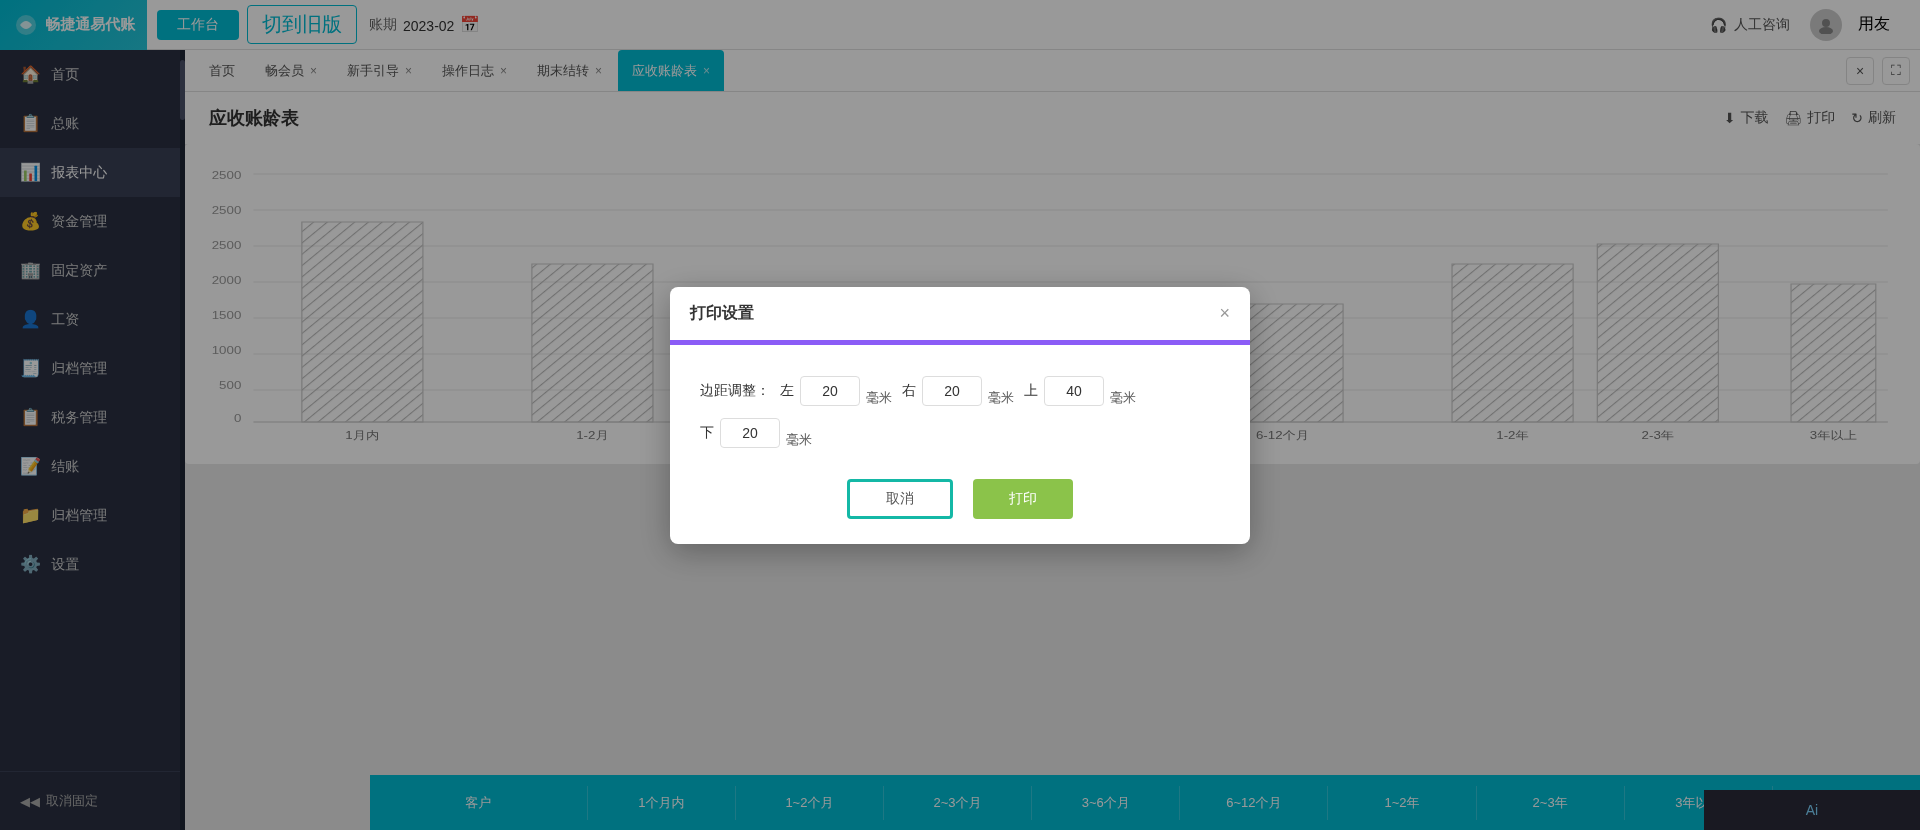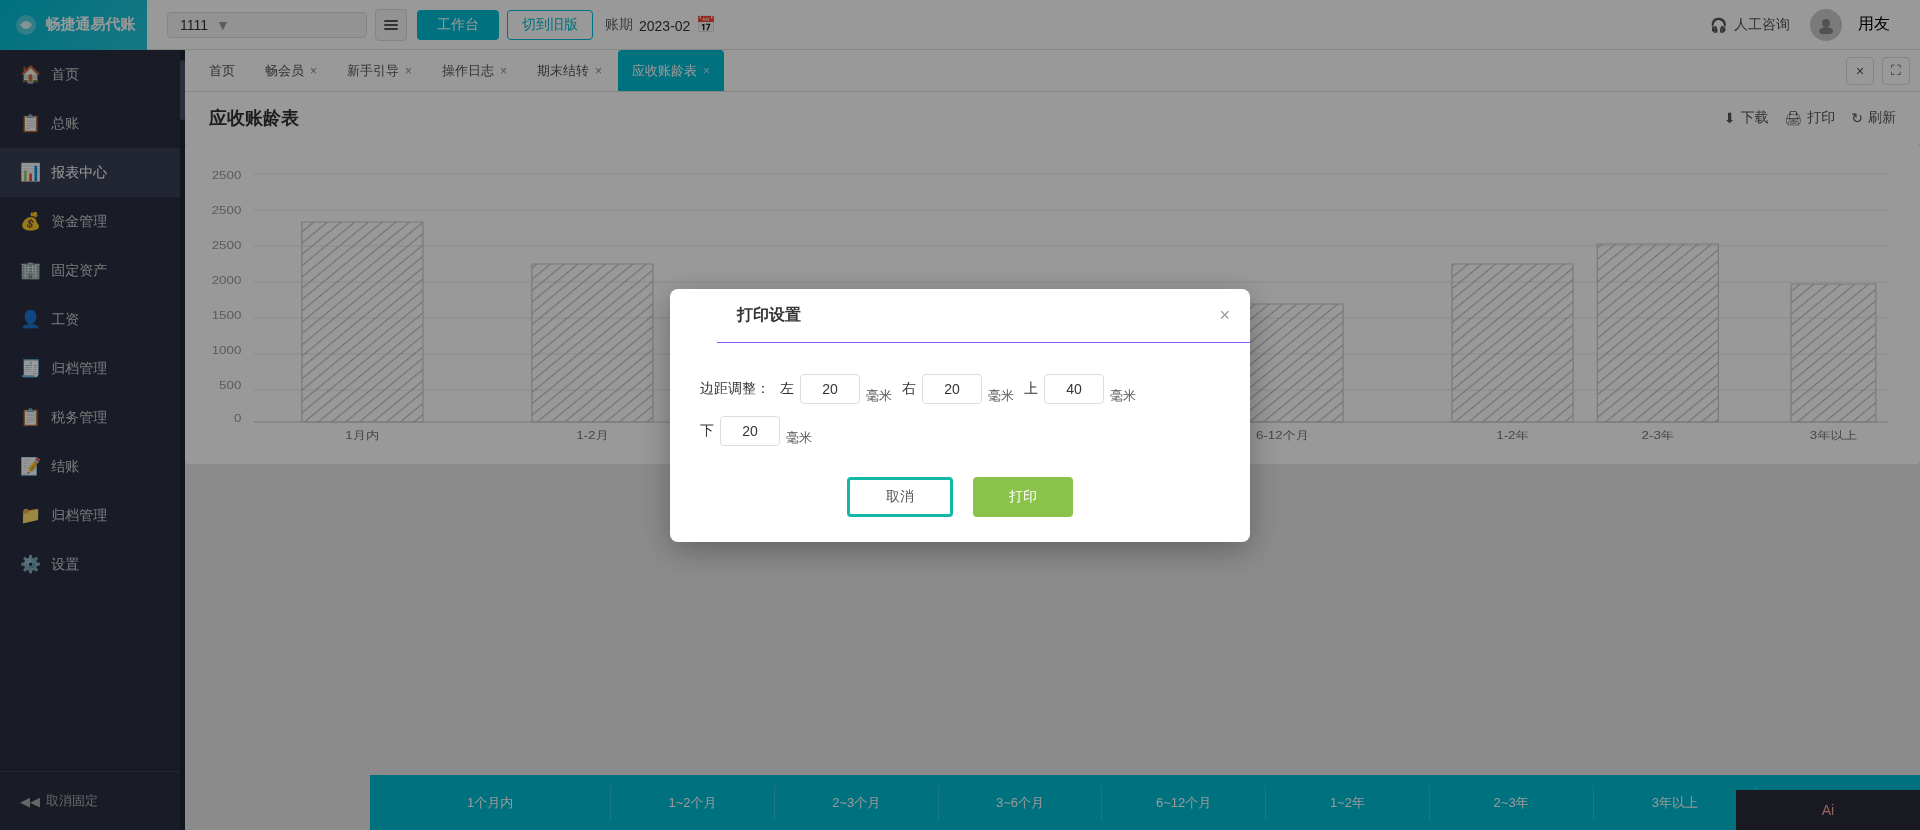--- a/index.html
+++ b/index.html
@@ -75,21 +75,21 @@
       font-size: 14px;
       cursor: pointer;
       margin-left: 10px;
     }
     .switch-btn {
       border: 1px solid #00bcd4;
       color: #00bcd4;
       background: #fff;
       border-radius: 4px;
       padding: 5px 14px;
-      font-size: 14px;
+      font-size: 20px;
       cursor: pointer;
       margin-left: 8px;
     }
     .period-area {
       display: flex;
       align-items: flex-end;
       margin-left: 12px;
       font-size: 14px;
       color: #333;
       gap: 6px;
@@ -342,22 +342,21 @@
       border-radius: 8px;
       width: 580px;
       box-shadow: 0 8px 32px rgba(0,0,0,0.3);
       overflow: hidden;
     }
     .dialog-header {
       display: flex;
       align-items: center;
       justify-content: space-between;
       padding: 16px 20px;
-      border-bottom: 1px solid #8b5cf6;
-      margin-left: 47px;
+      border-bottom: 5px solid #8b5cf6;
     }
     .dialog-title {
       font-size: 16px;
       font-weight: bold;
       color: #333;
     }
     .dialog-close {
       cursor: pointer;
       color: #999;
       font-size: 18px;
@@ -424,58 +423,45 @@
       font-size: 14px;
       color: #fff;
       cursor: pointer;
     }
 
     
     .ai-bar {
       position: fixed;
       bottom: 0;
       right: 0;
-      width: 184px;
+      width: 216px;
       height: 40px;
       background: #2a2a3a;
       display: flex;
       align-items: center;
       justify-content: center;
-      color: #fca5a5;
+      color: #7dd3fc;
       font-size: 14px;
       z-index: 5;
     }
   </style>
 </head>
 <body>
 
 <div class="top-header">
   <div class="logo-area">
     <span class="logo-icon">
       <svg width="24" height="24" viewBox="0 0 24 24" fill="none">
         <circle cx="12" cy="12" r="10" fill="rgba(255,255,255,0.3)"></circle>
         <path d="M6 12 Q12 4 18 12 Q12 20 6 12Z" fill="rgba(255,255,255,0.8)"></path>
       </svg>
     </span>
     <span>畅捷通易代账</span>
   </div>
 
-  <div class="company-selector">
-    <div class="company-dropdown">
-      <span>1111</span>
-      <span class="arrow">▼</span>
-    </div>
-    <div class="icon-btn">
-      <svg width="16" height="16" viewBox="0 0 16 16" fill="currentColor">
-        <rect x="1" y="3" width="14" height="2" rx="1"></rect>
-        <rect x="1" y="7" width="14" height="2" rx="1"></rect>
-        <rect x="1" y="11" width="14" height="2" rx="1"></rect>
-      </svg>
-    </div>
-  </div>
 
   <button class="workbench-btn">工作台</button>
   <button class="switch-btn">切到旧版</button>
 
   <div class="period-area">
     <span class="period-label">账期</span>
     <span>2023-02</span>
     <span class="calendar-icon">📅</span>
   </div>
 
@@ -658,20 +644,23 @@
             <text x="890" y="275" font-size="11" fill="#777" text-anchor="middle">6-12个月</text>
             <text x="1080" y="275" font-size="11" fill="#777" text-anchor="middle">1-2年</text>
             <text x="1200" y="275" font-size="11" fill="#777" text-anchor="middle">2-3年</text>
             <text x="1345" y="275" font-size="11" fill="#777" text-anchor="middle">3年以上</text>
           </svg>
         </div>
       </div>
 
       <div class="bottom-table">
         <div class="table-col">
+          <span>客户</span>
+        </div>
+        <div class="table-col">
           <span>1个月内</span>
         </div>
         <div class="table-col">
           <span>1~2个月</span>
         </div>
         <div class="table-col">
           <span>2~3个月</span>
         </div>
         <div class="table-col">
           <span>3~6个月</span>

